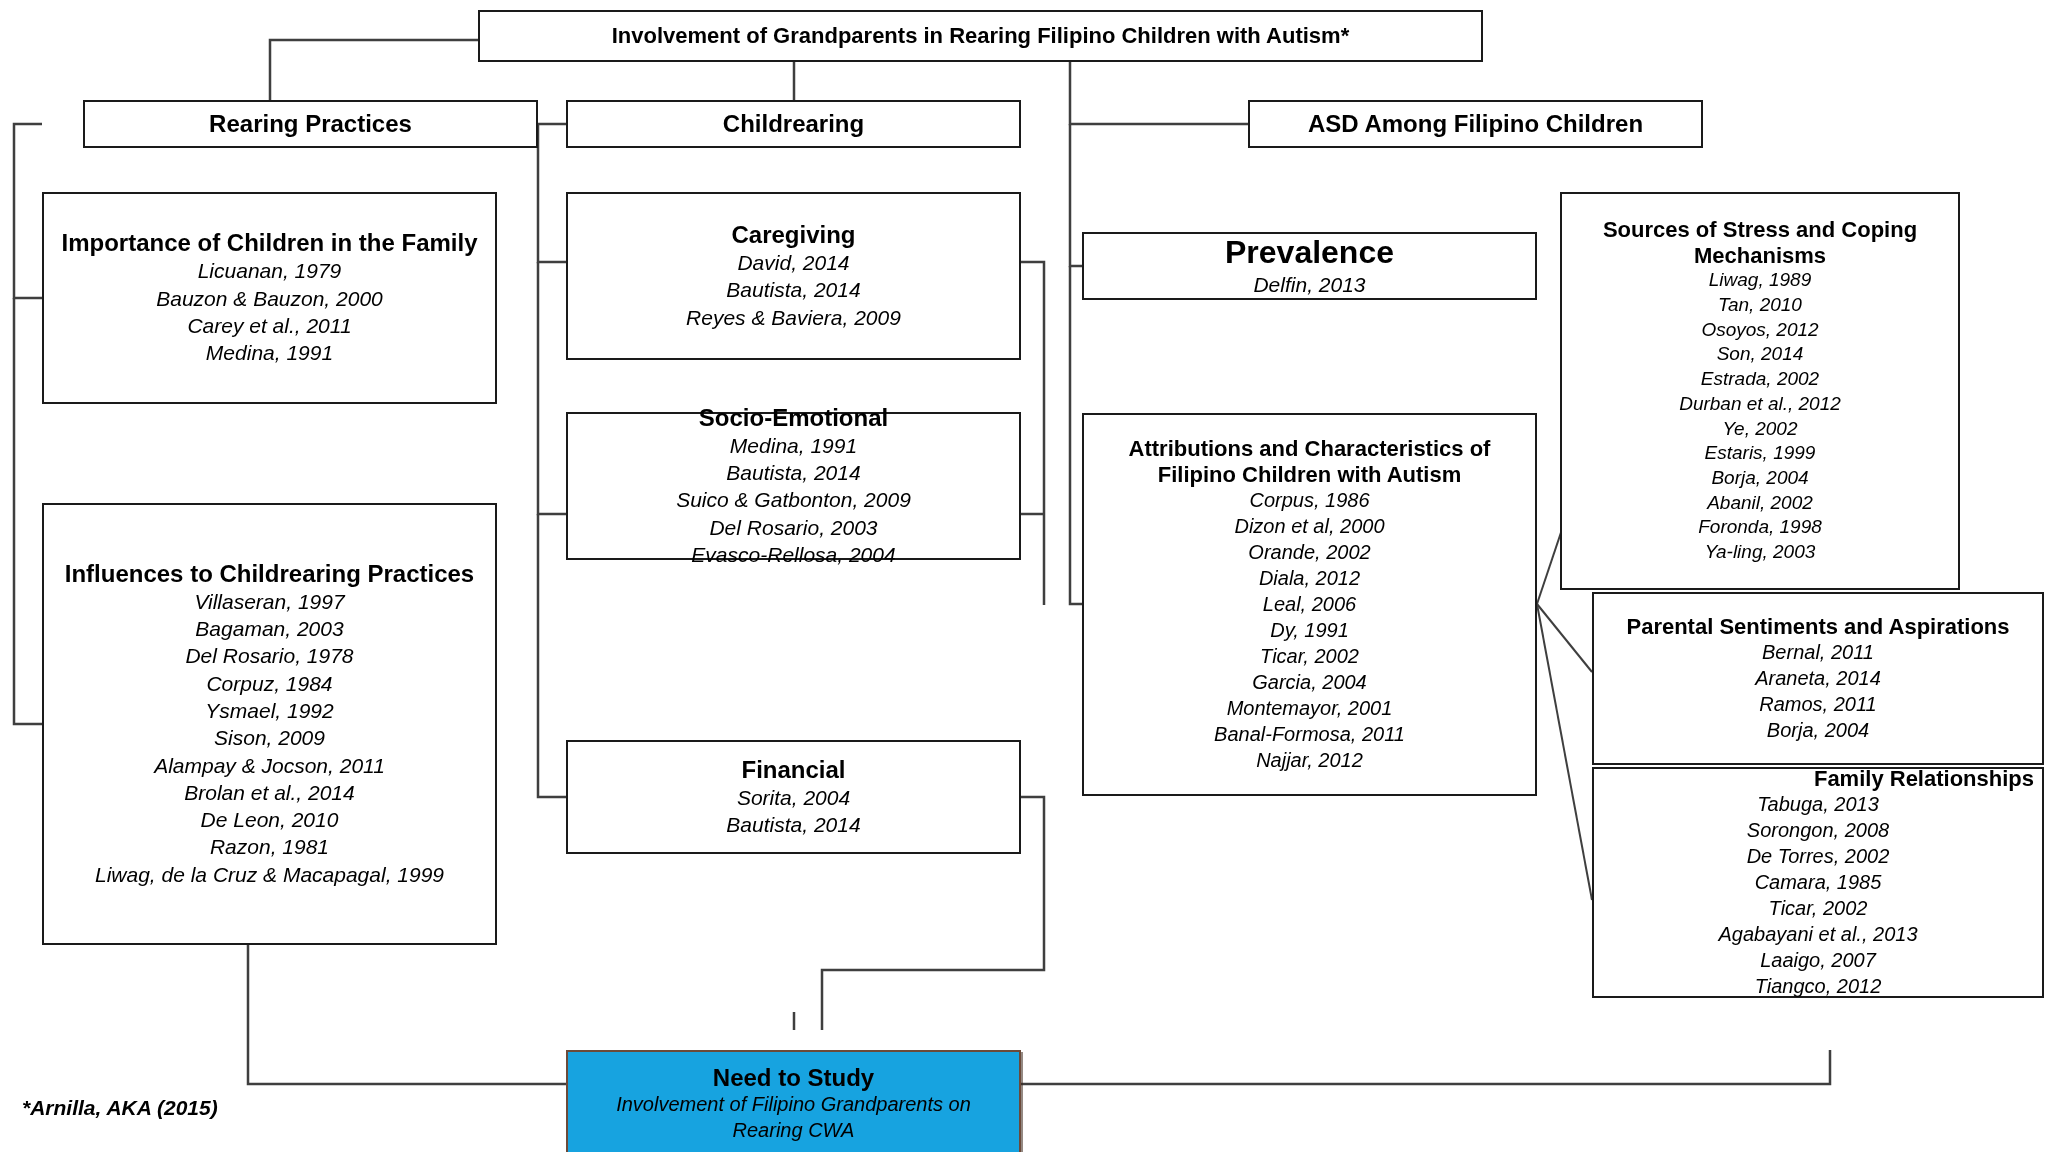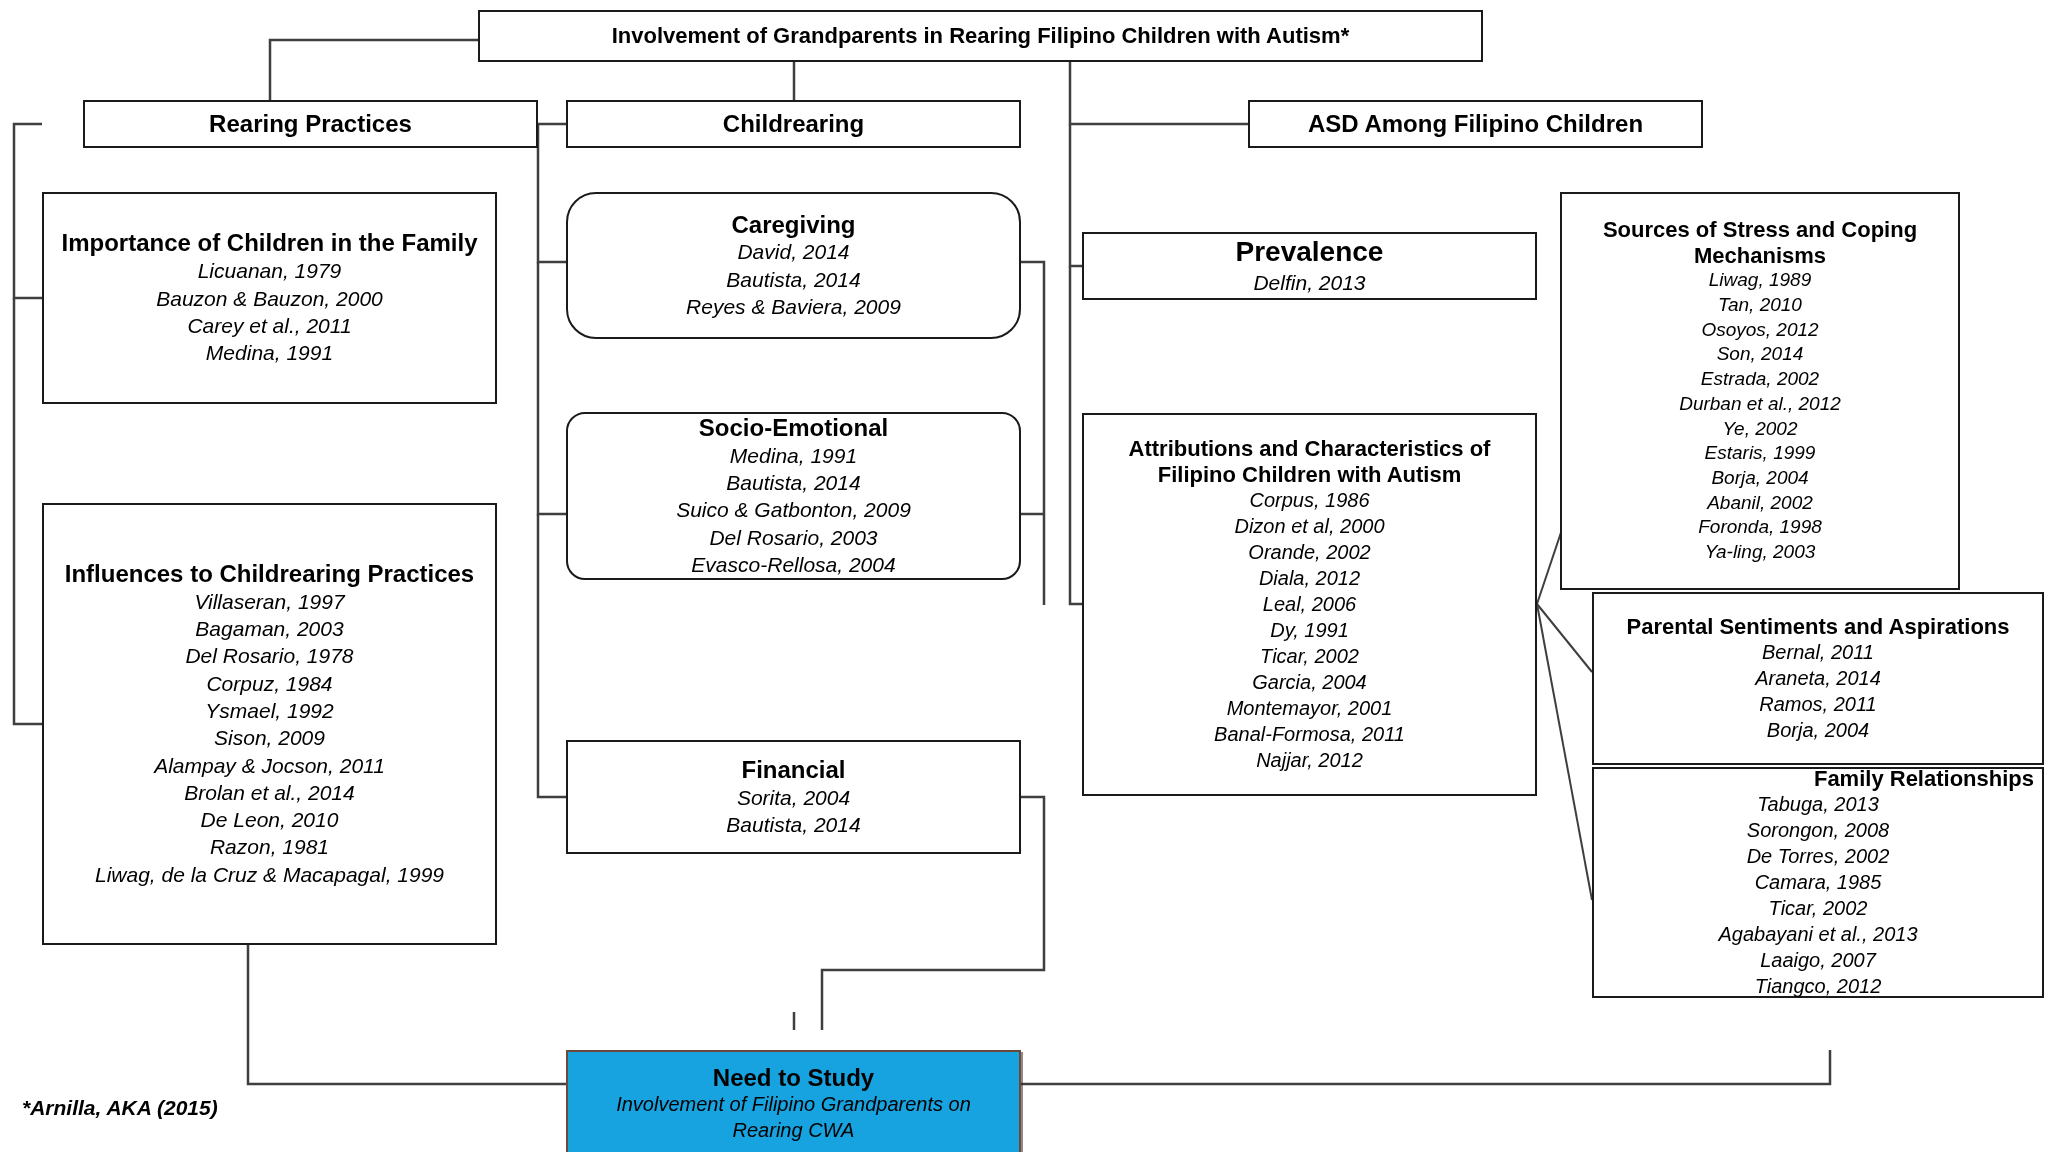--- a/index.html
+++ b/index.html
@@ -73,35 +73,35 @@
   
   #box-importance { left: 42px; top: 192px; width: 455px; height: 212px; }
   #box-importance .title { font-size: 24px; }
   #box-importance .cite  { font-size: 21px; }
 
   #box-influences { left: 42px; top: 503px; width: 455px; height: 442px; }
   #box-influences .title { font-size: 24px; }
   #box-influences .cite  { font-size: 21px; }
 
   
-  #box-caregiving { left: 566px; top: 192px; width: 455px; height: 147px; border-radius: 30px; }
+  #box-caregiving { left: 566px; top: 192px; width: 455px; height: 168px; }
   #box-caregiving .title { font-size: 24px; }
   #box-caregiving .cite  { font-size: 21px; }
 
-  #box-socio { left: 566px; top: 412px; width: 455px; height: 168px; border-radius: 19px; }
+  #box-socio { left: 566px; top: 412px; width: 455px; height: 148px; }
   #box-socio .title { font-size: 24px; }
   #box-socio .cite  { font-size: 21px; }
 
   #box-financial { left: 566px; top: 740px; width: 455px; height: 114px; }
   #box-financial .title { font-size: 24px; }
   #box-financial .cite  { font-size: 21px; }
 
   
   #box-prevalence { left: 1082px; top: 232px; width: 455px; height: 68px; }
-  #box-prevalence .title { font-size: 28px; }
+  #box-prevalence .title { font-size: 32px; }
   #box-prevalence .cite  { font-size: 21px; }
 
   #box-attributions { left: 1082px; top: 413px; width: 455px; height: 383px; }
   #box-attributions .title { font-size: 22px; }
   #box-attributions .cite  { font-size: 20px; }
 
   
   #box-stress { left: 1560px; top: 192px; width: 400px; height: 398px; }
   #box-stress .title { font-size: 22px; }
   #box-stress .cite  { font-size: 19px; }

